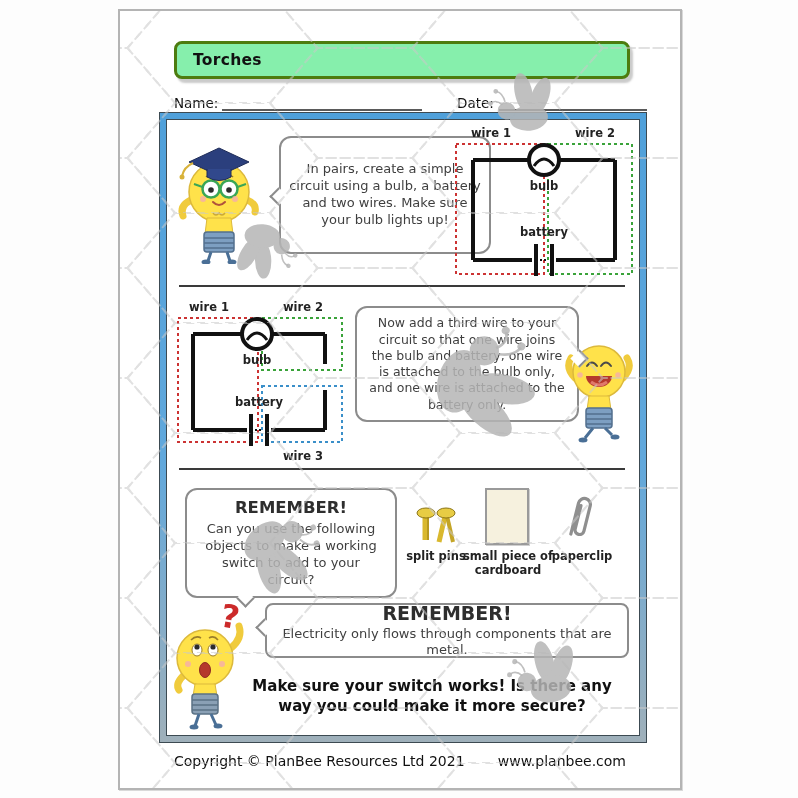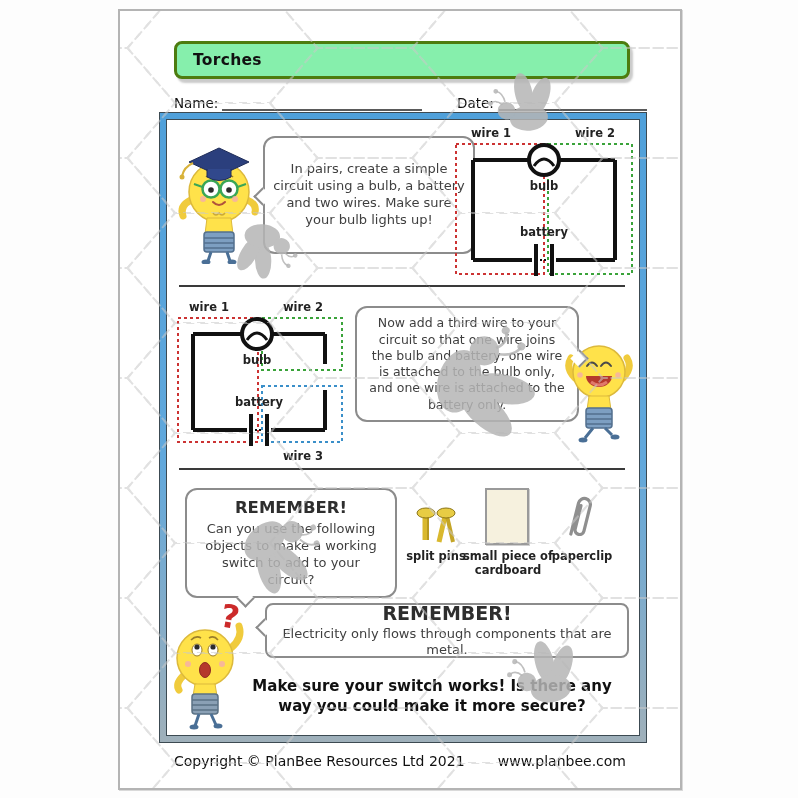--- a/index.html
+++ b/index.html
@@ -35,21 +35,21 @@
   
   .bubble { position:absolute; background:#ffffff; border:2px solid #8c8c8c; border-radius:12px;
             display:flex; flex-direction:column; align-items:center; justify-content:center;
             text-align:center; color:#3f3f3f; }
   .bubble .t { position:relative; z-index:10; }
   .tail { position:absolute; width:13px; height:13px; background:#fff; z-index:11; }
   .tail-left  { left:-9px;  border-left:2px solid #8c8c8c; border-bottom:2px solid #8c8c8c; transform:rotate(45deg); }
   .tail-right { right:-9px; border-right:2px solid #8c8c8c; border-top:2px solid #8c8c8c; transform:rotate(45deg); }
   .tail-down  { bottom:-9px; border-left:2px solid #8c8c8c; border-bottom:2px solid #8c8c8c; transform:rotate(-45deg); }
 
-  .bubble1 { left:96px; top:16px; width:212px; height:118px; padding:8px 8px; font-size:13px; line-height:1.3; }
+  .bubble1 { left:112px; top:16px; width:212px; height:118px; padding:8px 8px; font-size:13px; line-height:1.3; }
   .bubble2 { left:188px; top:186px; width:224px; height:116px; padding:8px 10px; font-size:12.5px; line-height:1.3; }
   .bubble3 { left:18px; top:368px; width:212px; height:110px; padding:8px 14px; font-size:13px; line-height:1.3; }
   .bubble3 .bt { font-size:16.5px; font-weight:bold; color:#2e2e2e; margin-bottom:3px; }
   .bubble4 { left:98px; top:483px; width:364px; height:55px; padding:4px 10px; font-size:13px; line-height:1.25; border-radius:8px; }
   .bubble4 .bt { font-size:19px; font-weight:bold; color:#2e2e2e;text-align:right; }
 
   .closing { position:absolute; left:70px; top:557px; width:390px; text-align:center;
              font-size:15px; font-weight:bold; color:#111; line-height:1.3; z-index:10; }
 
   

